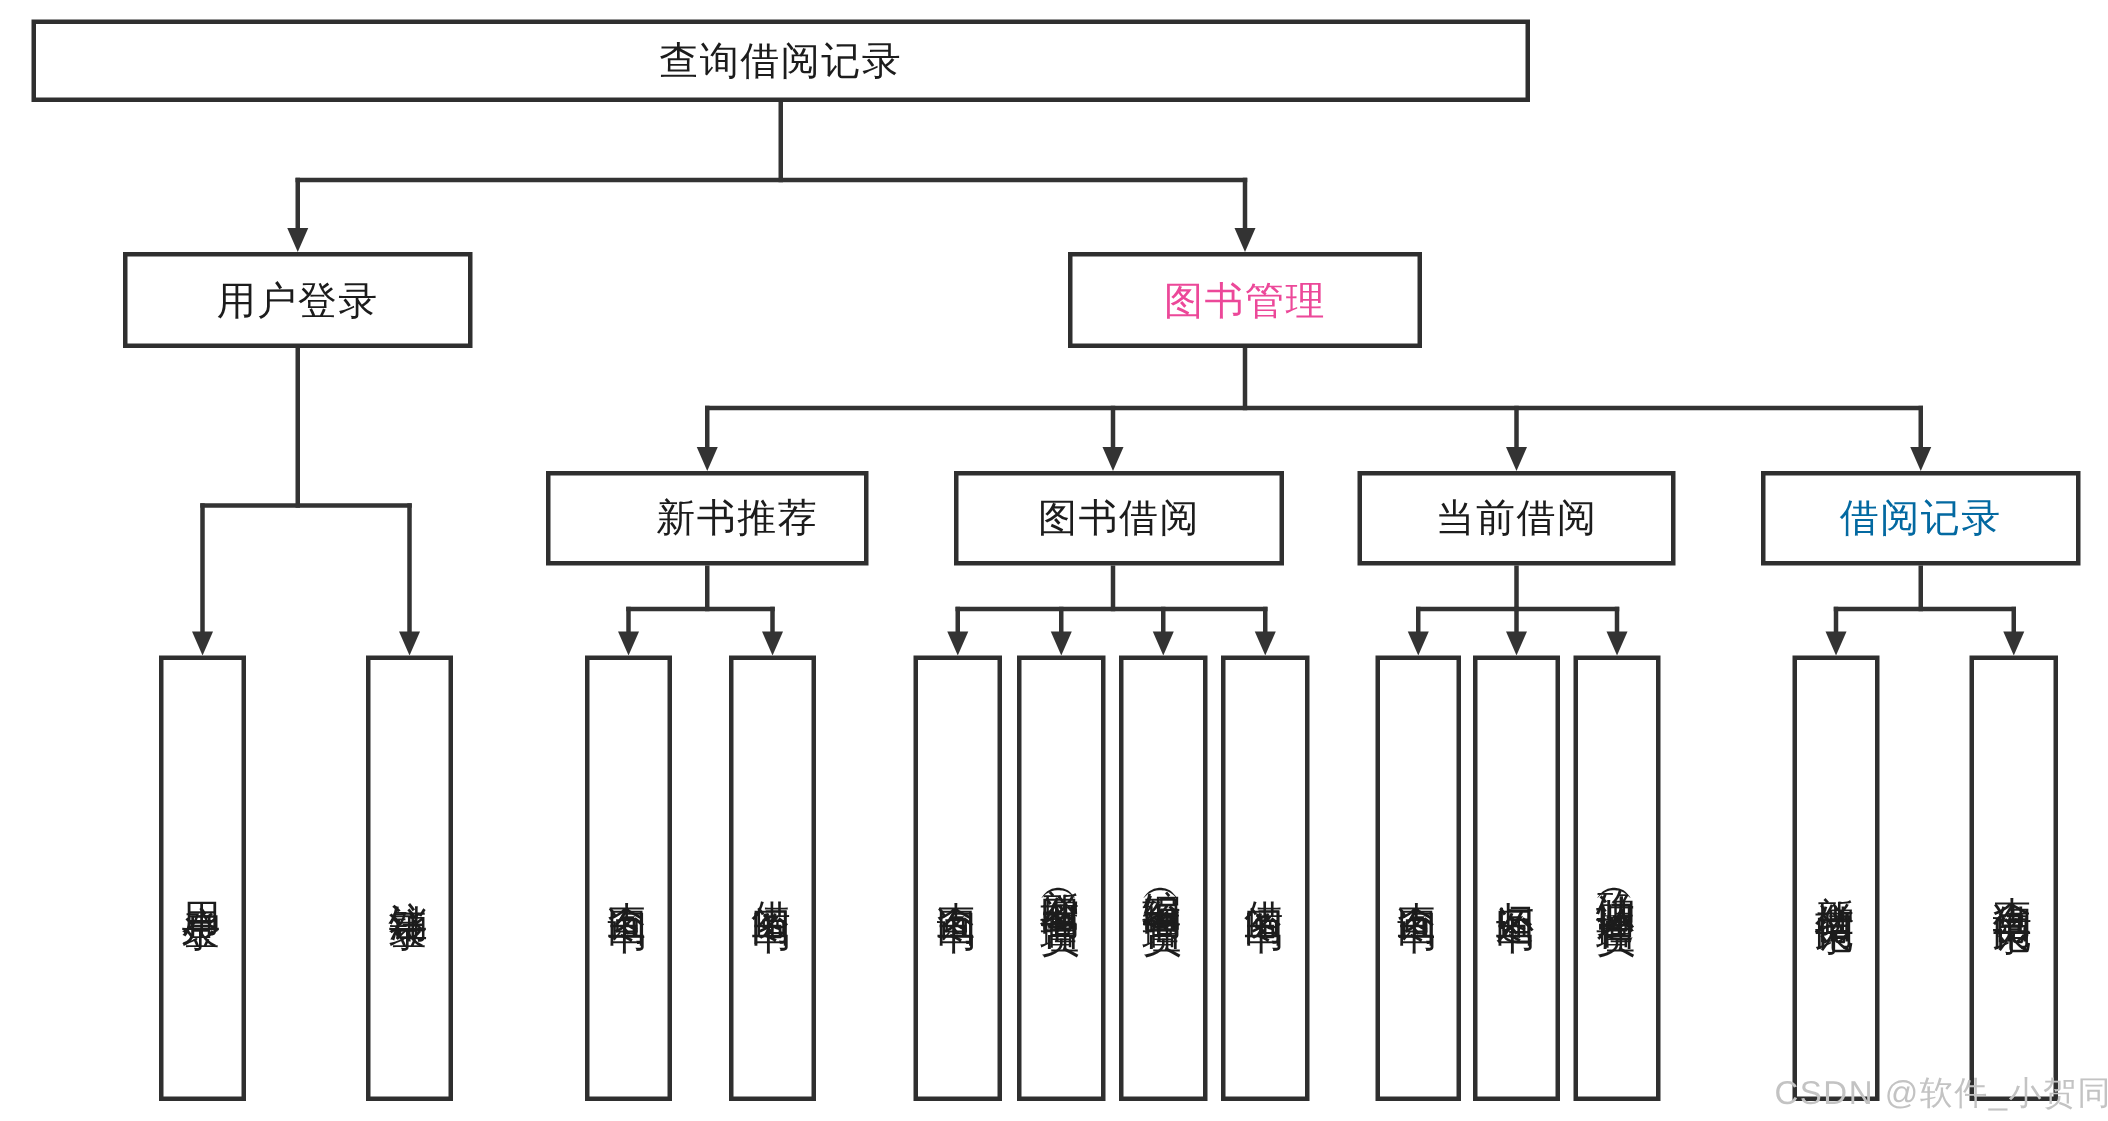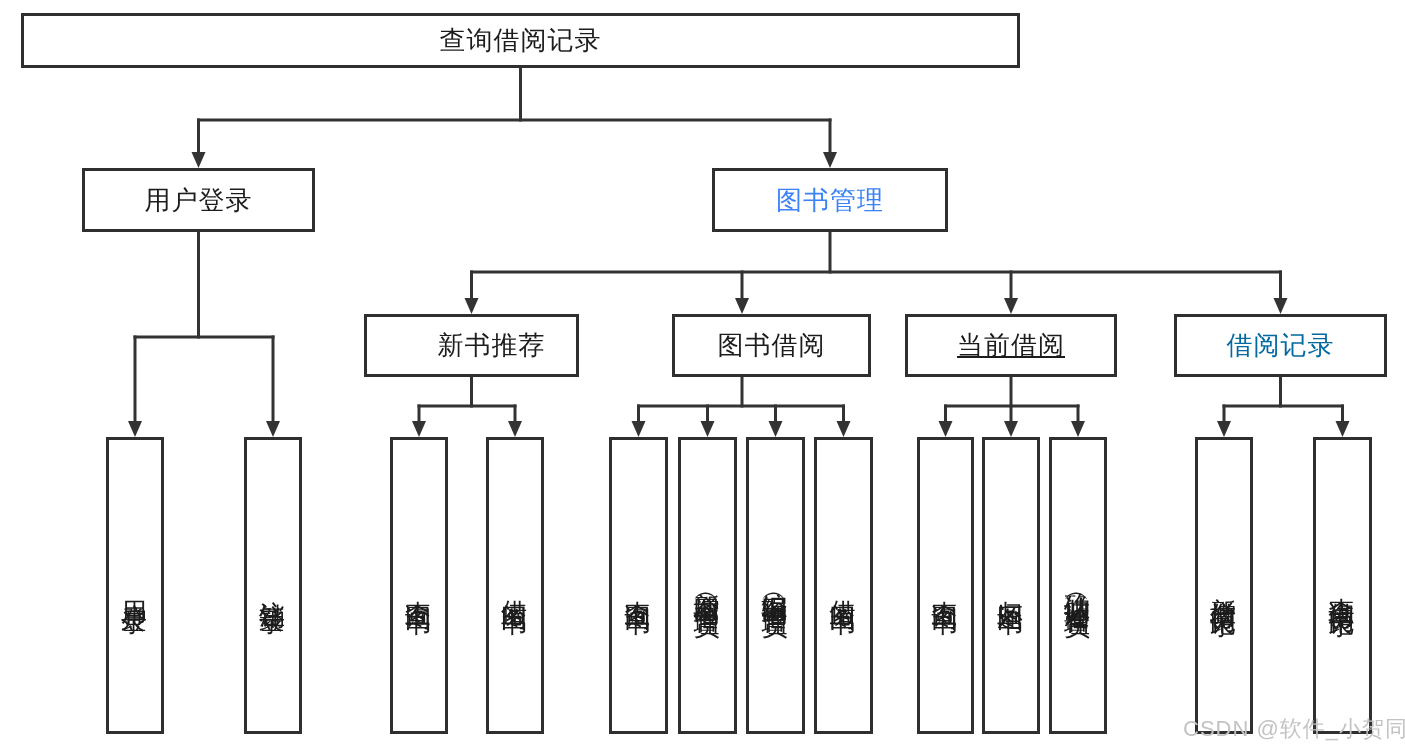--- a/index.html
+++ b/index.html
@@ -124,30 +124,30 @@
       <polygon points="1342.5,437 1335.5,421 1349.5,421" fill="#333333"></polygon>
     </svg>
   <div id="nodes-layer">
       <div class="node hnode" style="left: 21px; top: 13px; width: 999px; height: 55px; border-color: rgb(47, 47, 47);">
         <span class="label" style="color: rgb(28, 28, 28);">查询借阅记录</span>
       </div>
       <div class="node hnode" style="left: 82px; top: 168px; width: 233px; height: 64px; border-color: rgb(47, 47, 47);">
         <span class="label" style="color: rgb(28, 28, 28);">用户登录</span>
       </div>
       <div class="node hnode" style="left: 712px; top: 168px; width: 236px; height: 64px; border-color: rgb(47, 47, 47);">
-        <span class="label" style="color: #3b82f6;">图书管理</span>
+        <span class="label" style="color: #ec4899;">图书管理</span>
       </div>
       <div class="node hnode" style="left: 364px; top: 314px; width: 215px; height: 63px; border-color: rgb(47, 47, 47);">
         <span class="label" style="color: rgb(28, 28, 28); margin-left: 40px;">新书推荐</span>
       </div>
-      <div class="node hnode" style="left: 672px; top: 314px; width: 199px; height: 63px; border-color: rgb(47, 47, 47);">
+      <div class="node hnode" style="left: 636px; top: 314px; width: 220px; height: 63px; border-color: rgb(47, 47, 47);">
         <span class="label" style="color: rgb(28, 28, 28);">图书借阅</span>
       </div>
       <div class="node hnode" style="left: 905px; top: 314px; width: 212px; height: 63px; border-color: rgb(47, 47, 47);">
-        <span class="label" style="color: rgb(28, 28, 28); text-decoration: underline;">当前借阅</span>
+        <span class="label" style="color: rgb(28, 28, 28);">当前借阅</span>
       </div>
       <div class="node hnode" style="left: 1174px; top: 314px; width: 213px; height: 63px; border-color: rgb(47, 47, 47);">
         <span class="label" style="color: #0369a1;">借阅记录</span>
       </div>
       <div class="node vnode" style="left: 106px; top: 437px; width: 58px; height: 297px; border-color: rgb(47, 47, 47);">
         <span class="label" style="color: rgb(28, 28, 28);">用户登录</span>
       </div>
       <div class="node vnode" style="left: 244px; top: 437px; width: 58px; height: 297px; border-color: rgb(47, 47, 47);">
         <span class="label" style="color: rgb(28, 28, 28);">注销登录</span>
       </div>

